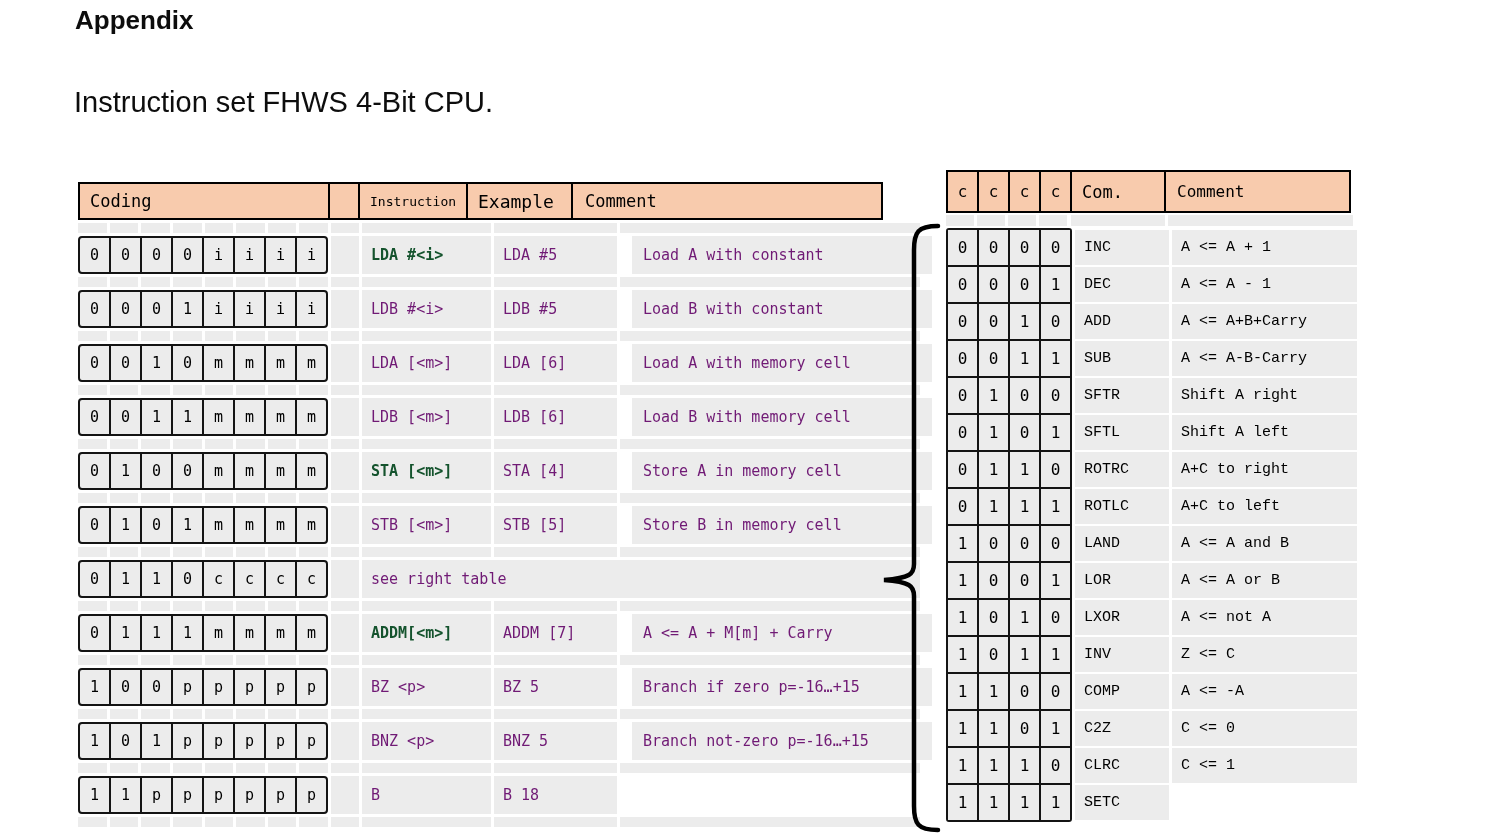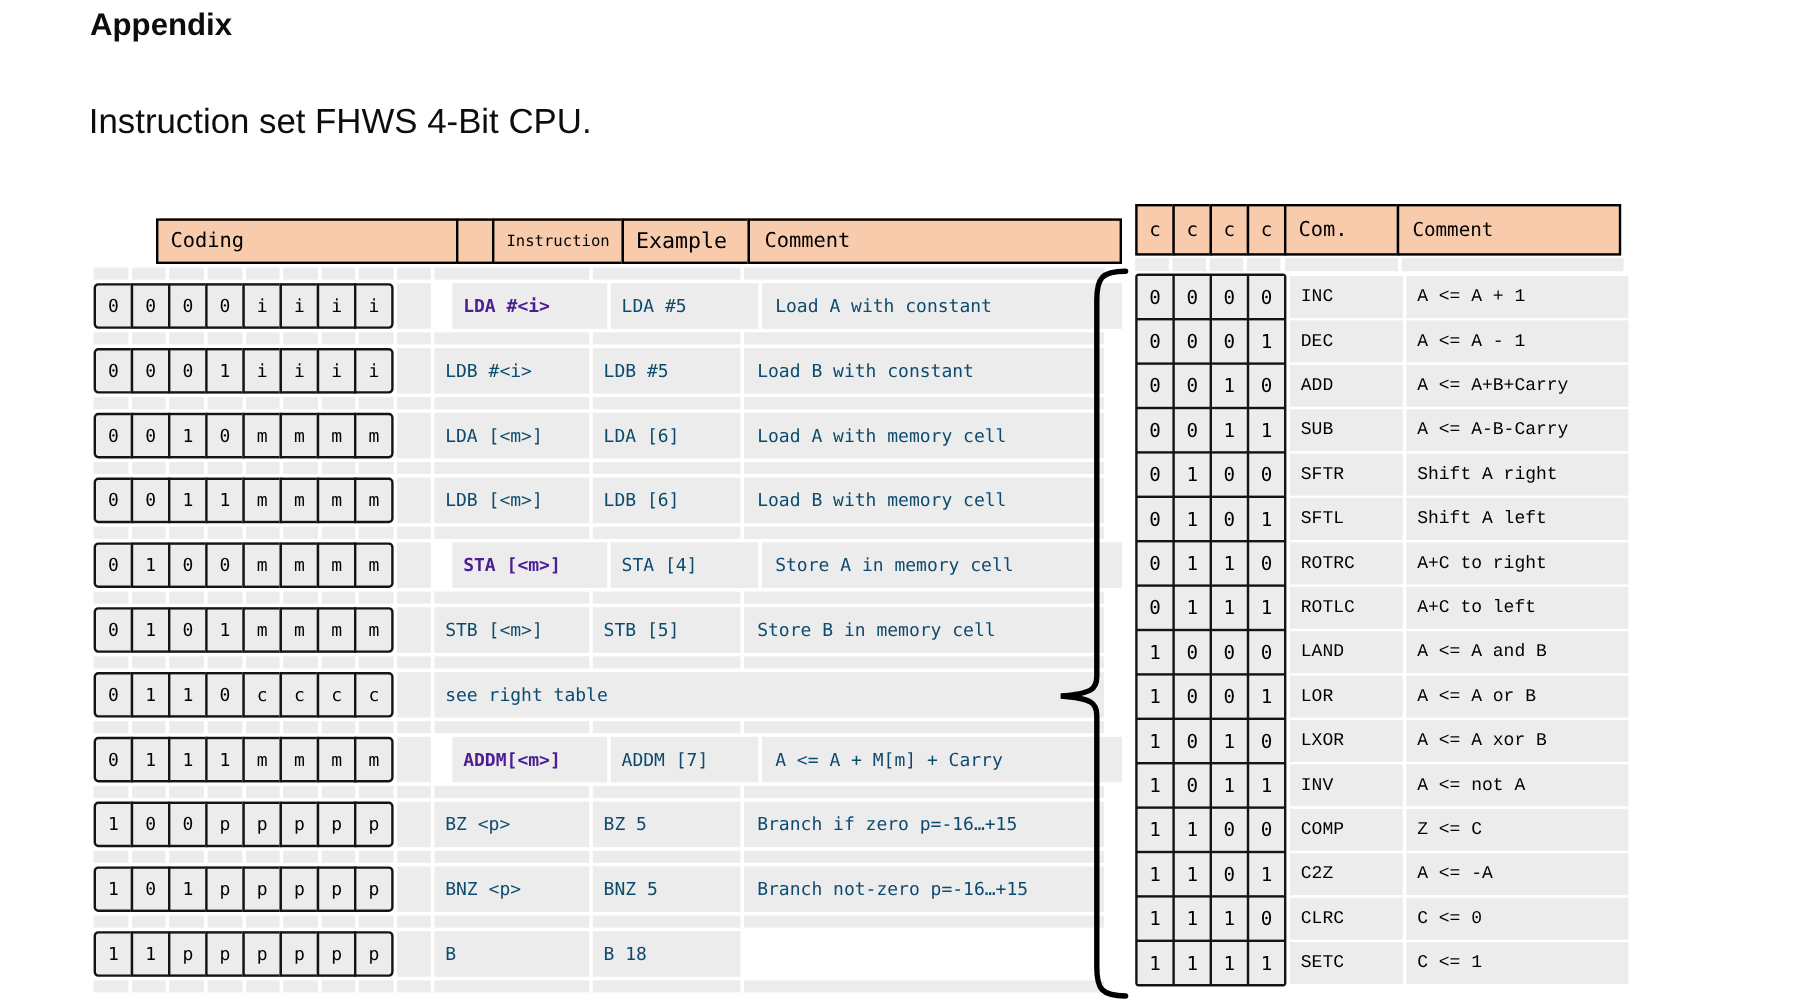--- a/index.html
+++ b/index.html
@@ -6,21 +6,21 @@
   #page{position:relative;width:1496px;height:833px;background:#fff;overflow:hidden;
         font-family:"Liberation Sans",sans-serif;color:#111;}
   .heading{position:absolute;left:75px;top:5px;font-size:26px;font-weight:bold;color:#0d0d0d;}
   .subtitle{position:absolute;left:74px;top:86px;font-size:29px;font-weight:400;color:#0d0d0d;}
 
   
   .mono{font-family:"DejaVu Sans Mono","Liberation Mono",monospace;}
 
   
   #left-table{position:absolute;left:78px;top:182px;}
-  .lt-header{display:flex;height:38px;justify-content:flex-end;}
+  .lt-header{display:flex;height:38px;}
   .hcell{box-sizing:border-box;background:#F8CBAD;border:2px solid #000;height:38px;
          display:flex;align-items:center;font-family:"DejaVu Sans Mono","Liberation Mono",monospace;color:#000;}
   .hcell + .hcell{margin-left:-2px;}
   .hw-coding{width:252px;padding-left:10px;font-size:17px;}
   .hw-gap{width:32px;}
   .hw-instr{width:110px;padding-left:10px;font-size:13px;}
   .hw-example{width:107px;padding-left:10px;font-size:18px;}
   .hw-comment{width:312px;padding-left:12px;font-size:17px;}
 
   .strip-row{display:flex;gap:3px;height:10px;margin-top:3px;}
@@ -32,26 +32,26 @@
   .s-comment{width:300px;background:#ECECEC;}
 
   .lt-row{display:flex;gap:3px;height:38px;margin-top:3px;}
   .coding-cells{width:250px;display:flex;}
   .bitbox{flex:1;box-sizing:border-box;border:2px solid #141414;margin-left:-2px;background:#ECECEC;
           display:flex;align-items:center;justify-content:center;font-size:15px;color:#000;}
   .bitbox:first-child{margin-left:0;border-radius:4px 0 0 4px;}
   .bitbox:last-child{border-radius:0 4px 4px 0;}
   .cell-gap{width:28px;background:#ECECEC;}
   .tcell{box-sizing:border-box;background:#ECECEC;display:flex;align-items:center;
-         font-size:15px;color:#0c4a6e;padding-left:9px;}
+         font-size:15px;color:#701a75;padding-left:9px;}
   .cell-instr{width:129px;}
   .cell-example{width:123px;}
-  .cell-comment{width:300px;padding-left:11px;}
+  .cell-comment{width:300px;padding-left:11px;margin-left:12px;}
   .cell-span{width:558px;}
-  .accent{color:#4c1d95;font-weight:bold;margin-left:15px;}
+  .accent{color:#14532d;font-weight:bold;}
 
   
   #right-table{position:absolute;left:946px;top:170px;}
   .rt-header{display:flex;height:43px;}
   .rt-header .hcell{height:43px;}
   .rhw-bit{width:33px;justify-content:center;font-size:16px;padding-left:0;}
   .rhw-com{width:96px;padding-left:10px;font-size:17px;}
   .rhw-comment{width:187px;padding-left:11px;font-size:16px;}
   .rt-strip{display:flex;gap:3px;height:11px;margin:2px 0 2px 0;}
   .rs-bit{width:28px;background:#ECECEC;}
@@ -566,21 +566,20 @@
           <div class="rt-textcell">A &lt;= A + 1</div>
           <div class="rt-textcell">A &lt;= A - 1</div>
           <div class="rt-textcell">A &lt;= A+B+Carry</div>
           <div class="rt-textcell">A &lt;= A-B-Carry</div>
           <div class="rt-textcell">Shift A right</div>
           <div class="rt-textcell">Shift A left</div>
           <div class="rt-textcell">A+C to right</div>
           <div class="rt-textcell">A+C to left</div>
           <div class="rt-textcell">A &lt;= A and B</div>
           <div class="rt-textcell">A &lt;= A or B</div>
-          <div class="rt-textcell">A &lt;= A xor B</div>
           <div class="rt-textcell">A &lt;= not A</div>
           <div class="rt-textcell">Z &lt;= C</div>
           <div class="rt-textcell">A &lt;= -A</div>
           <div class="rt-textcell">C &lt;= 0</div>
           <div class="rt-textcell">C &lt;= 1</div>
         </div>
     </div>
   </div>
 
 </div>

